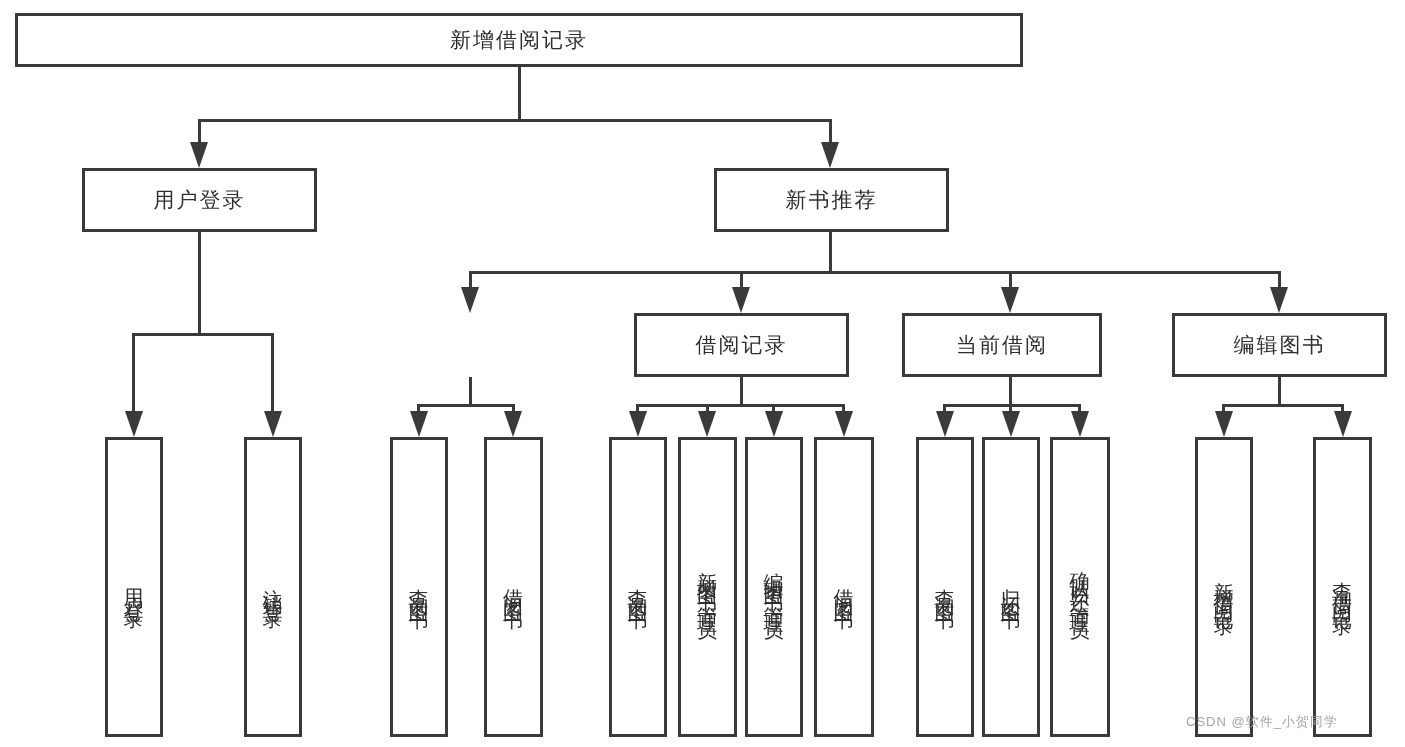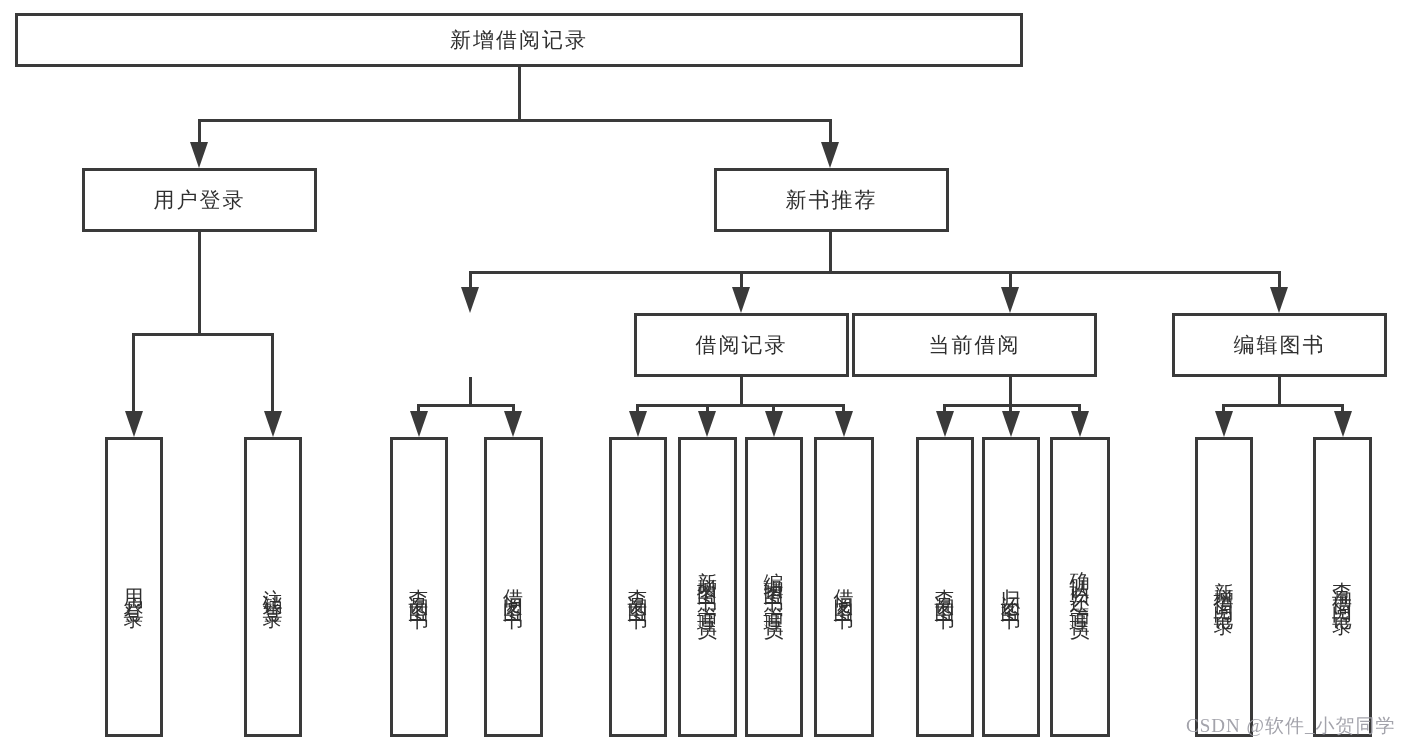--- a/index.html
+++ b/index.html
@@ -35,26 +35,25 @@
   .arrow {
     position:absolute;
     width:0; height:0;
     border-left:9px solid transparent;
     border-right:9px solid transparent;
     border-top:26px solid #3a3a3a;
   }
   .watermark {
     position:absolute;
     left:1186px; top:713px;
-    font-size:19px;
+    font-size:13px;
     color:rgba(158,158,166,0.95);
     letter-spacing:1px;
     z-index:5;
     white-space:nowrap;
-    font-family:Liberation Serif, serif;
   }
 </style>
 </head>
 <body>
 
 <div id="canvas">
 
   <div class="box" style="left:15px; top:13px; width:1008px; height:54px;">新增借阅记录</div>
 
   <div class="line" style="left:518px; top:67px; width:3px; height:54px;"></div>
@@ -79,21 +78,21 @@
   <div class="line" style="left:469px; top:271px; width:3px; height:20px;"></div>
   <div class="arrow" style="left:461px; top:287px;"></div>
   <div class="line" style="left:740px; top:271px; width:3px; height:20px;"></div>
   <div class="arrow" style="left:732px; top:287px;"></div>
   <div class="line" style="left:1009px; top:271px; width:3px; height:20px;"></div>
   <div class="arrow" style="left:1001px; top:287px;"></div>
   <div class="line" style="left:1278px; top:271px; width:3px; height:20px;"></div>
   <div class="arrow" style="left:1270px; top:287px;"></div>
 
   <div class="box" style="left:634px; top:313px; width:215px; height:64px;">借阅记录</div>
-  <div class="box" style="left:852px; top:313px; width:245px; height:64px;">当前借阅</div>
+  <div class="box" style="left:902px; top:313px; width:200px; height:64px;">当前借阅</div>
   <div class="box" style="left:1172px; top:313px; width:215px; height:64px;">编辑图书</div>
 
   <div class="line" style="left:469px; top:377px; width:3px; height:30px;"></div>
   <div class="line" style="left:417px; top:404px; width:98px; height:3px;"></div>
   <div class="line" style="left:417px; top:404px; width:3px; height:14px;"></div>
   <div class="arrow" style="left:410px; top:411px;"></div>
   <div class="line" style="left:512px; top:404px; width:3px; height:14px;"></div>
   <div class="arrow" style="left:504px; top:411px;"></div>
 
   <div class="line" style="left:740px; top:377px; width:3px; height:30px;"></div>

